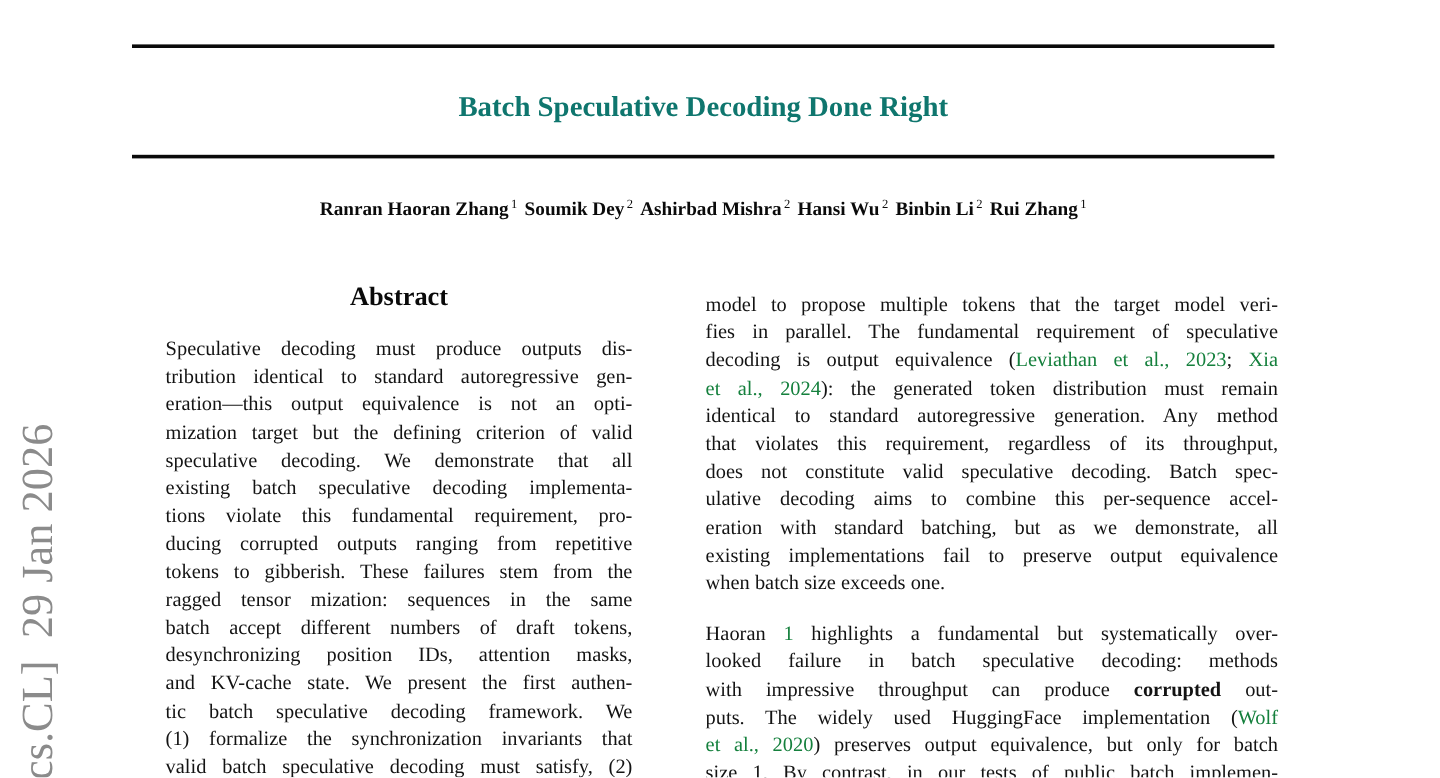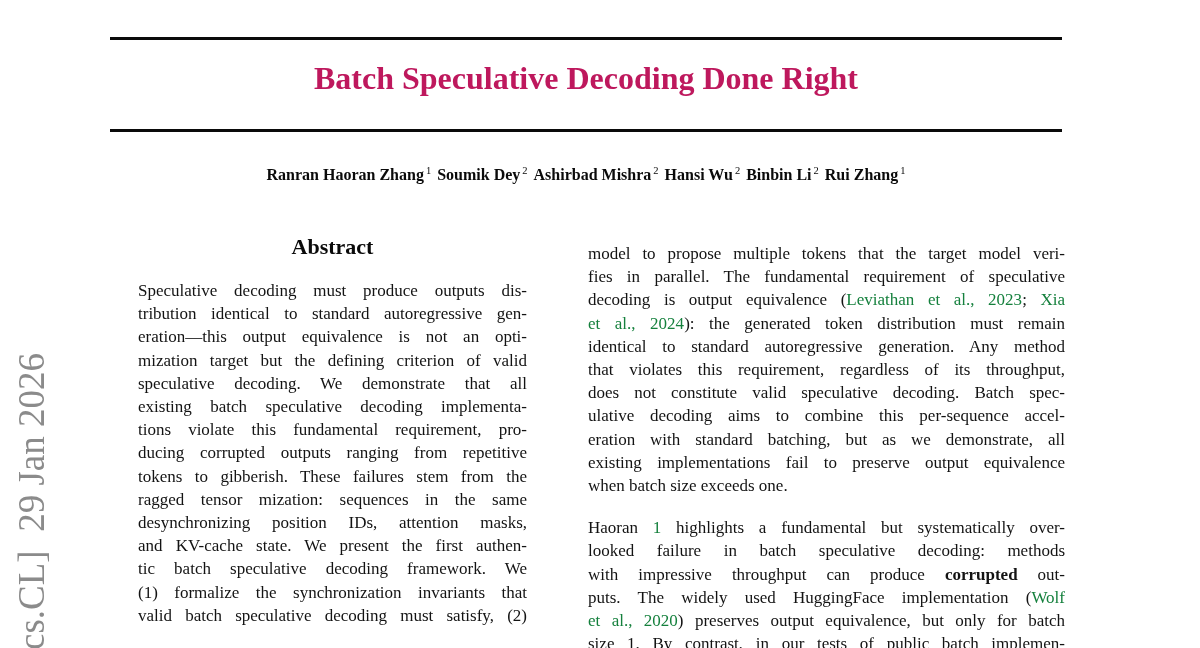--- a/index.html
+++ b/index.html
@@ -5,22 +5,22 @@
   html,body { margin:0; padding:0; background:#ffffff; }
   .page {
     position:relative; width:1200px; height:648px; overflow:hidden;
     background:#ffffff; color:#131313;
     font-family:"Liberation Serif","DejaVu Serif",serif;
   }
   .rule { position:absolute; left:110px; width:952px; height:2.5px; background:#0a0a0a; }
   .rule-top { top:37px; }
   .rule-bottom { top:129px; }
   .paper-title {
-    position:absolute; left:110px; top:60px; width:952px;
-    text-align:center; font-size:32px; font-weight:bold; color:#be185d;
+    position:absolute; left:110px; top:77px; width:952px;
+    text-align:center; font-size:24px; font-weight:bold; color:#0f766e;
   }
   .author-line {
     position:absolute; left:110px; top:165px; width:952px;
     text-align:center; font-size:16px; font-weight:bold; color:#0a0a0a;
   }
   .author { display:inline-block; margin:0 3px; white-space:nowrap; }
   .author sup { font-weight:400; font-size:10.5px; margin-left:2px; }
   .abstract-heading {
     position:absolute; left:138px; top:234px; width:389px;
     text-align:center; font-size:22px; font-weight:bold; color:#0a0a0a;
@@ -56,20 +56,21 @@
       <div class="line"><span>Speculative decoding must produce outputs dis-</span></div>
       <div class="line"><span>tribution identical to standard autoregressive gen-</span></div>
       <div class="line"><span>eration—this output equivalence is not an opti-</span></div>
       <div class="line"><span>mization target but the defining criterion of valid</span></div>
       <div class="line"><span>speculative decoding.  We demonstrate that all</span></div>
       <div class="line"><span>existing batch speculative decoding implementa-</span></div>
       <div class="line"><span>tions violate this fundamental requirement, pro-</span></div>
       <div class="line"><span>ducing corrupted outputs ranging from repetitive</span></div>
       <div class="line"><span>tokens to gibberish. These failures stem from the</span></div>
       <div class="line"><span>ragged tensor mization:  sequences in the same</span></div>
+      <div class="line"><span>batch accept different numbers of draft tokens,</span></div>
       <div class="line"><span>desynchronizing position IDs, attention masks,</span></div>
       <div class="line"><span>and KV-cache state. We present the first authen-</span></div>
       <div class="line"><span>tic batch speculative decoding framework.  We</span></div>
       <div class="line"><span>(1) formalize the synchronization invariants that</span></div>
       <div class="line"><span>valid batch speculative decoding must satisfy, (2)</span></div>
     </div>
 
   <div class="col right-col">
       <div class="para">
         <div class="line"><span>model to propose multiple tokens that the target model veri-</span></div>

